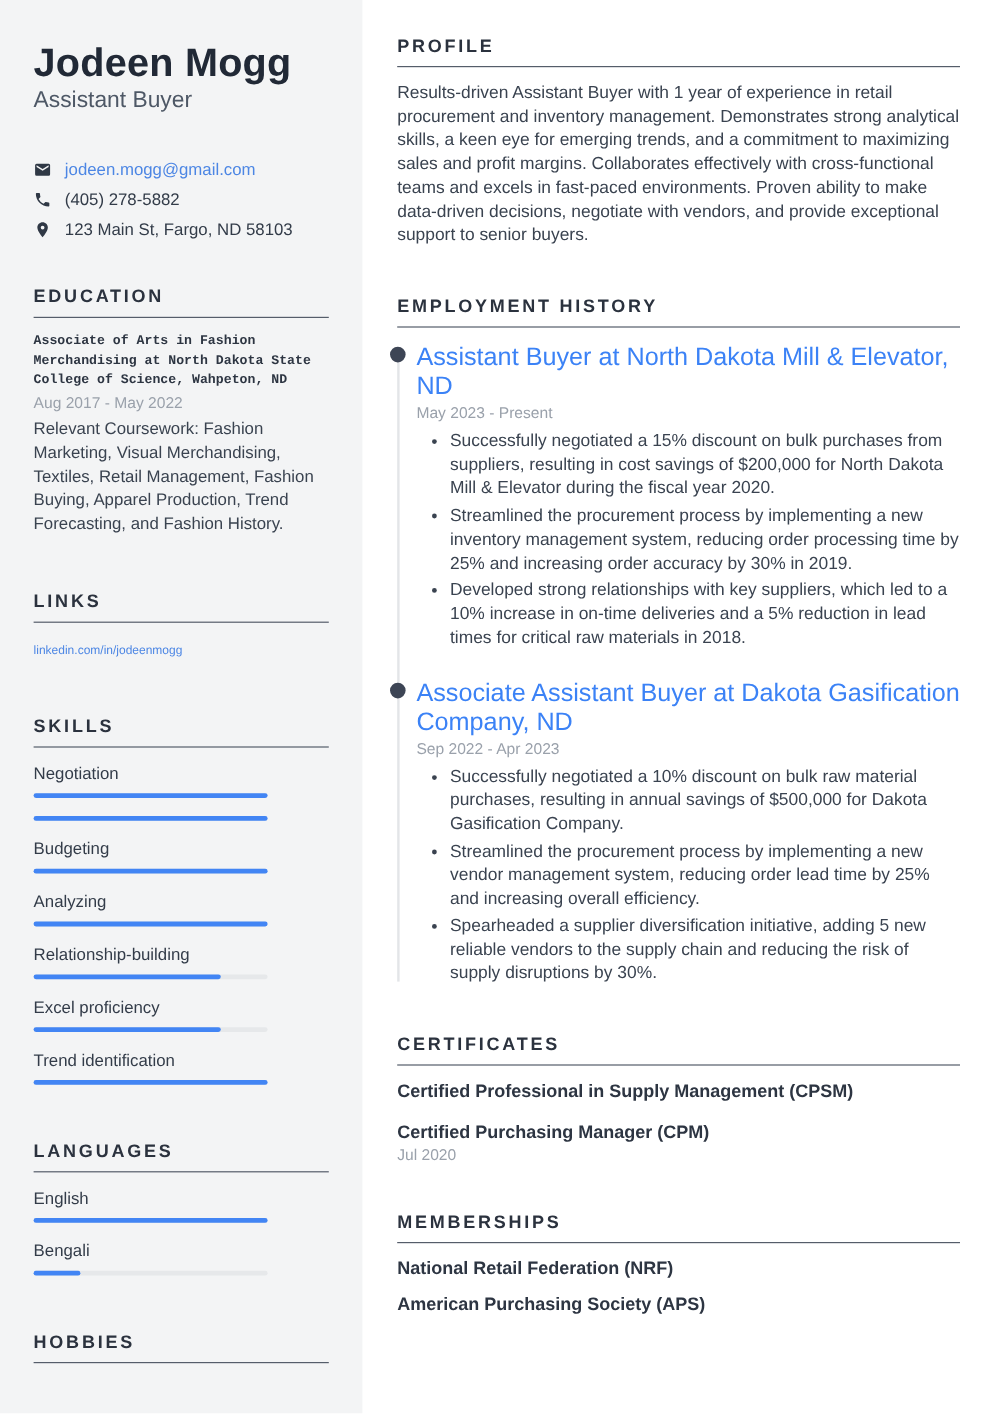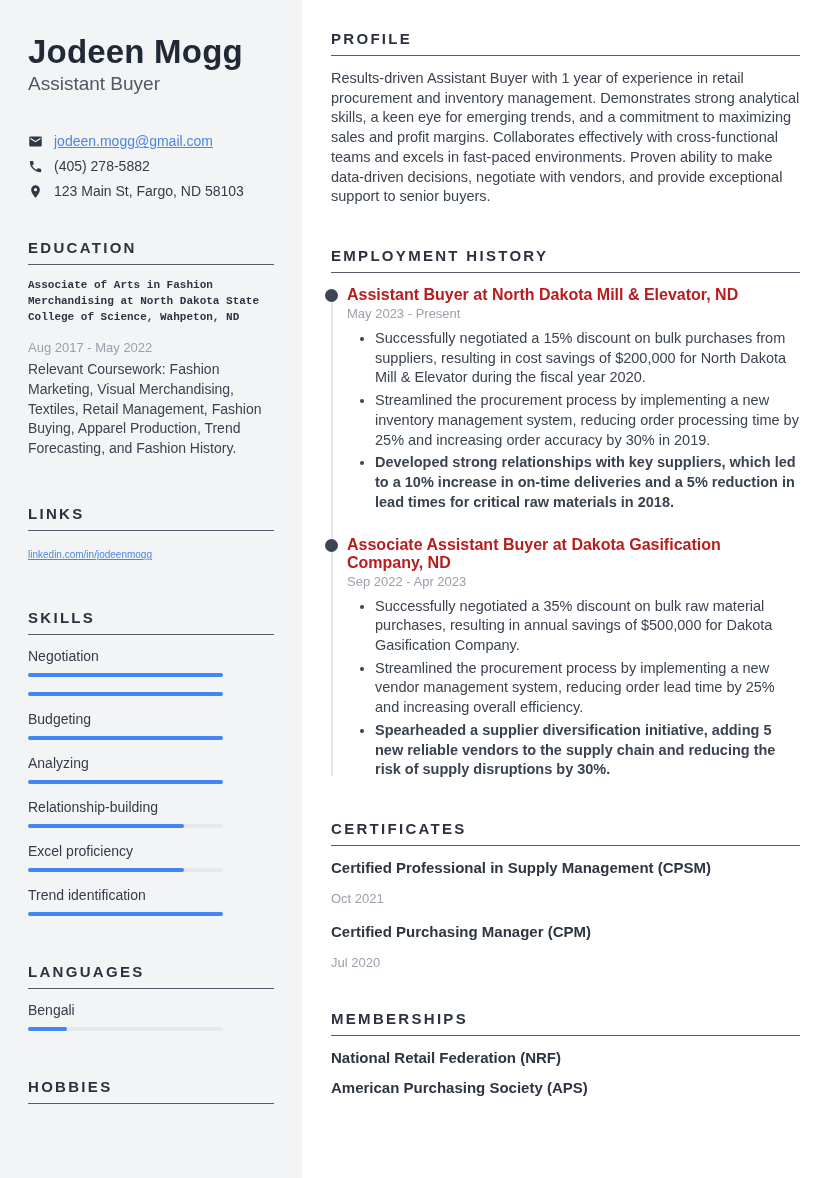--- a/index.html
+++ b/index.html
@@ -36,41 +36,41 @@
   }
   .person-title {
     font-size: 19px;
     color: #4e5866;
     margin-top: 3px;
   }
   .contact { margin-top: 38px; font-size: 14px; color: #333c49; }
   .contact-row { display: flex; align-items: center; gap: 11px; margin-bottom: 9px; }
   .cicon { flex: 0 0 auto; display: flex; }
   .cicon svg { width: 15px; height: 15px; fill: #2f3845; }
-  .link { color: #4c86e4; text-decoration: underline; cursor: pointer; }
+  .link { color: #4c86e4; cursor: pointer; }
 
   .side-sec { margin-top: 47px; }
   .side-sec.first { margin-top: 40px; }
   .sh, .mh {
     font-size: 15px;
     font-weight: 700;
     letter-spacing: 2.3px;
     color: #2b323e;
     margin: 0 0 13px 0;
     padding-bottom: 8px;
     border-bottom: 1px solid #555d6a;
   }
   .edu-degree {
     font-weight: 700;
     font-size: 11px;
     line-height: 1.43;
     color: #2d3542;
     font-family: Liberation Mono, monospace;
   }
-  .muted { font-size: 13px; color: #9aa1ab; margin-top: 15px; }
+  .muted { font-size: 13px; color: #9aa1ab; margin-top: 3px; }
   .edu-desc {
     font-size: 14px;
     line-height: 1.4;
     color: #3a4350;
     margin: 5px 0 0 0;
   }
   .side-link { font-size: 10px; display: inline-block; margin-top: 2px; }
 
   .meter-item { margin-bottom: 15px; }
   .meter-label { font-size: 14px; color: #333c49; margin-bottom: 9px; }
@@ -102,31 +102,31 @@
   }
   .job { position: relative; margin-bottom: 23px; }
   .job:last-child { margin-bottom: 0; }
   .job-dot {
     position: absolute;
     left: -22px; top: 3px;
     width: 13px; height: 13px;
     border-radius: 50%;
     background: #3d4555;
   }
-  .job-h { margin: 0; font-size: 16px; font-weight: 700; color: #b91c1c; }
+  .job-h { margin: 0; font-size: 21px; font-weight: 400; color: #3b82f6; }
   .job-dates { font-size: 13px; color: #9aa1ab; margin-top: 2px; }
   .bullets {
     margin: 8px 0 0 0;
     padding-left: 28px;
     font-size: 14.5px;
     line-height: 1.36;
     color: #3a4350;
   }
   .bullets li { margin-bottom: 3px; }
-  .bullets li:last-child { margin-bottom: 0; font-weight: bold; }
+  .bullets li:last-child { margin-bottom: 0; }
 
   .cert-item { margin-bottom: 17px; }
   .cert-title { font-weight: 700; font-size: 15px; color: #2d3542; }
   .membership { font-weight: 700; font-size: 15px; color: #2d3542; margin-bottom: 13px; }
 </style>
 </head>
 <body>
 
 <div class="page">
 
@@ -228,20 +228,26 @@
               <div class="meter-fill" style="width: 100%;"></div>
             </div>
           </div>
         </div>
     </section>
 
     <section class="side-sec">
       <h2 class="sh">LANGUAGES</h2>
       <div>
 
+          <div class="meter-item">
+            <div class="meter-label">English</div>
+            <div class="meter-track">
+              <div class="meter-fill" style="width: 100%;"></div>
+            </div>
+          </div>
 
           <div class="meter-item">
             <div class="meter-label">Bengali</div>
             <div class="meter-track">
               <div class="meter-fill" style="width: 20%;"></div>
             </div>
           </div>
         </div>
     </section>
 
@@ -275,37 +281,36 @@
                 <li>Developed strong relationships with key suppliers, which led to a 10% increase in on-time deliveries and a 5% reduction in lead times for critical raw materials in 2018.</li>
               </ul>
           </div>
 
           <div class="job">
             <div class="job-dot"></div>
             <h3 class="job-h">Associate Assistant Buyer at Dakota Gasification Company, ND</h3>
             <div class="job-dates">Sep 2022 - Apr 2023</div>
             <ul class="bullets">
 
-                <li>Successfully negotiated a 35% discount on bulk raw material purchases, resulting in annual savings of $500,000 for Dakota Gasification Company.</li>
+                <li>Successfully negotiated a 10% discount on bulk raw material purchases, resulting in annual savings of $500,000 for Dakota Gasification Company.</li>
 
                 <li>Streamlined the procurement process by implementing a new vendor management system, reducing order lead time by 25% and increasing overall efficiency.</li>
 
                 <li>Spearheaded a supplier diversification initiative, adding 5 new reliable vendors to the supply chain and reducing the risk of supply disruptions by 30%.</li>
               </ul>
           </div>
         </div>
     </section>
 
     <section class="main-sec">
       <h2 class="mh">CERTIFICATES</h2>
       <div>
 
           <div class="cert-item">
             <div class="cert-title">Certified Professional in Supply Management (CPSM)</div>
-            <div class="muted">Oct 2021</div>
           </div>
 
           <div class="cert-item">
             <div class="cert-title">Certified Purchasing Manager (CPM)</div>
             <div class="muted">Jul 2020</div>
           </div>
         </div>
     </section>
 
     <section class="main-sec">

